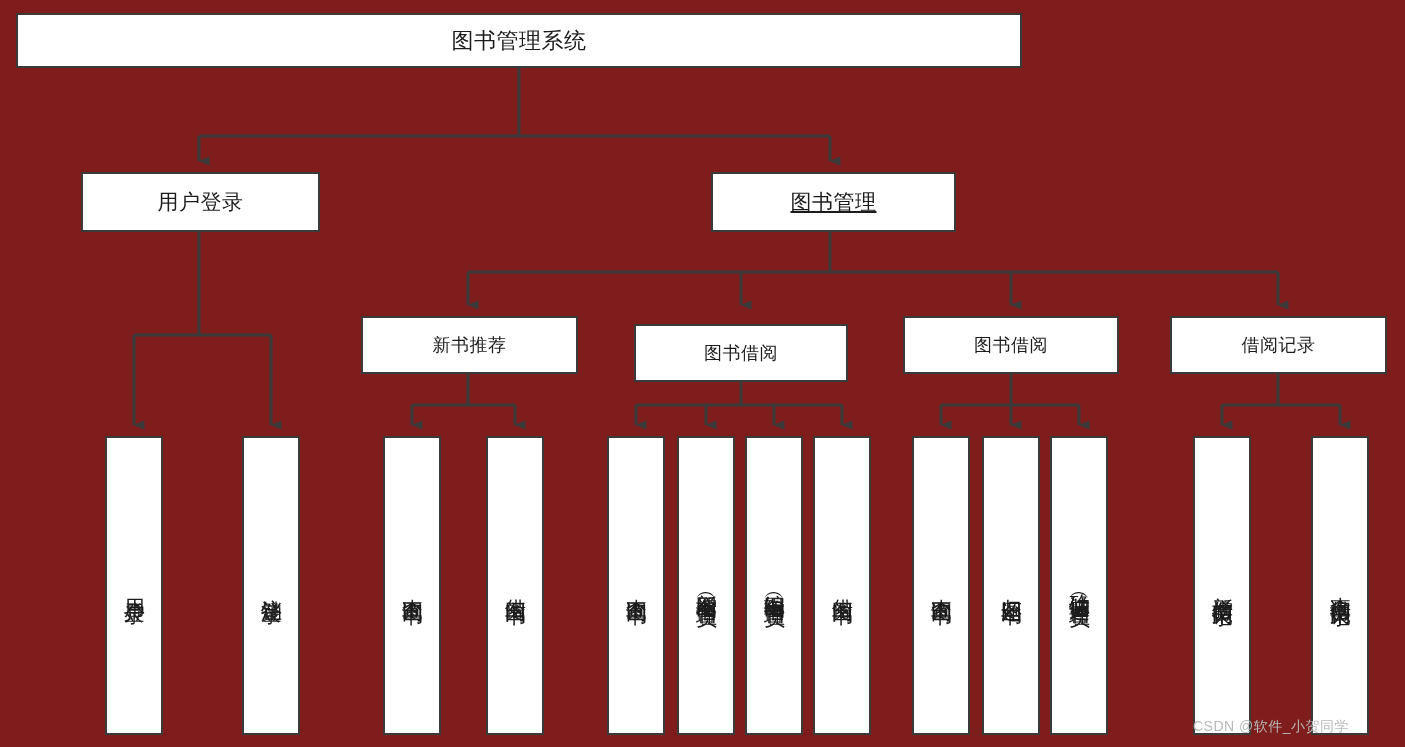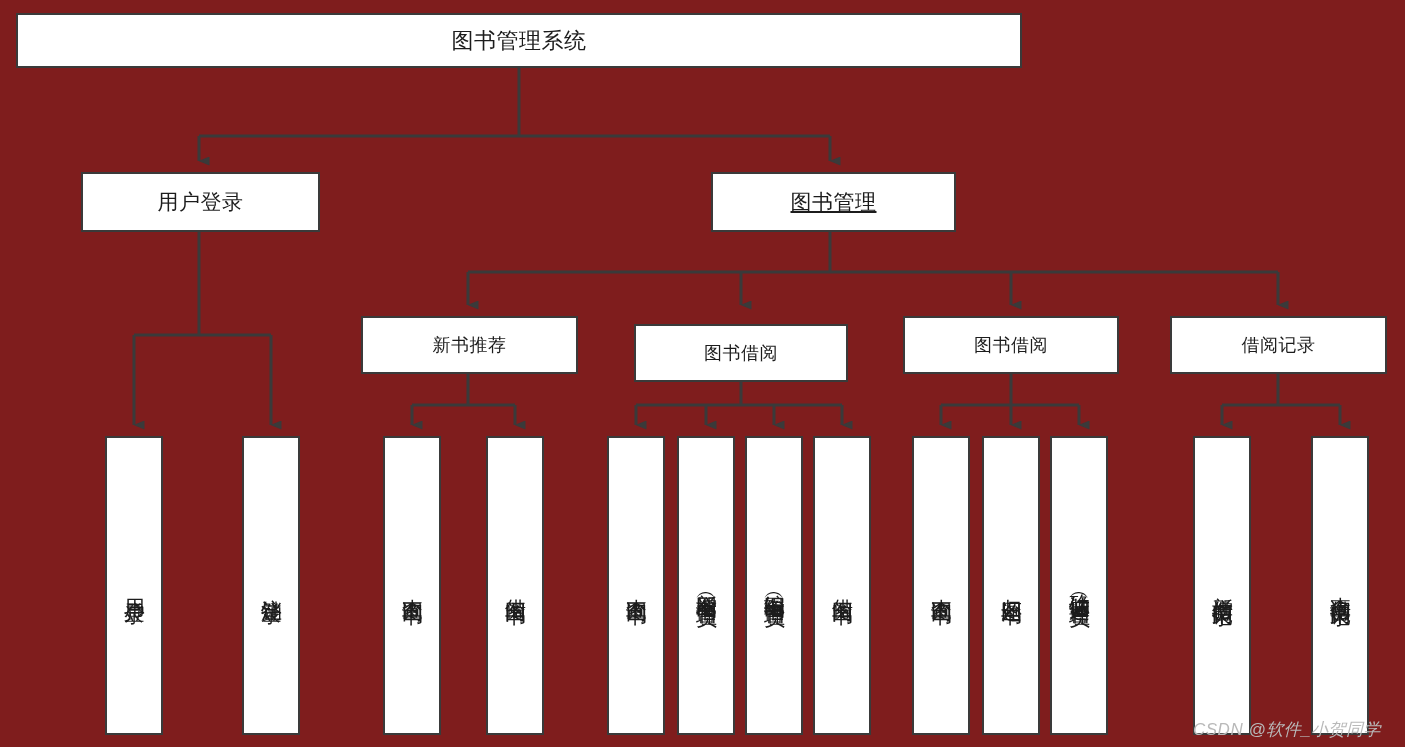--- a/index.html
+++ b/index.html
@@ -58,25 +58,24 @@
     white-space: nowrap;
   }
   .leaf-inner {
     height: 100%;
     display: flex;
     align-items: center;
     justify-content: center;
   }
   .watermark {
     position: absolute;
-    font-size: 17px;
+    font-size: 14px;
     color: #b9b9b9;
     white-space: nowrap;
     letter-spacing: 0.5px;
-    font-style: italic;
   }
 </style>
 </head>
 <body>
 
 <div id="diagram-root">
 
   <svg class="wires" viewBox="0 0 1405 747">
     <defs>
       <marker id="arrowhead" markerWidth="9" markerHeight="11" refX="4.5" refY="10.5" orient="auto" markerUnits="userSpaceOnUse">

